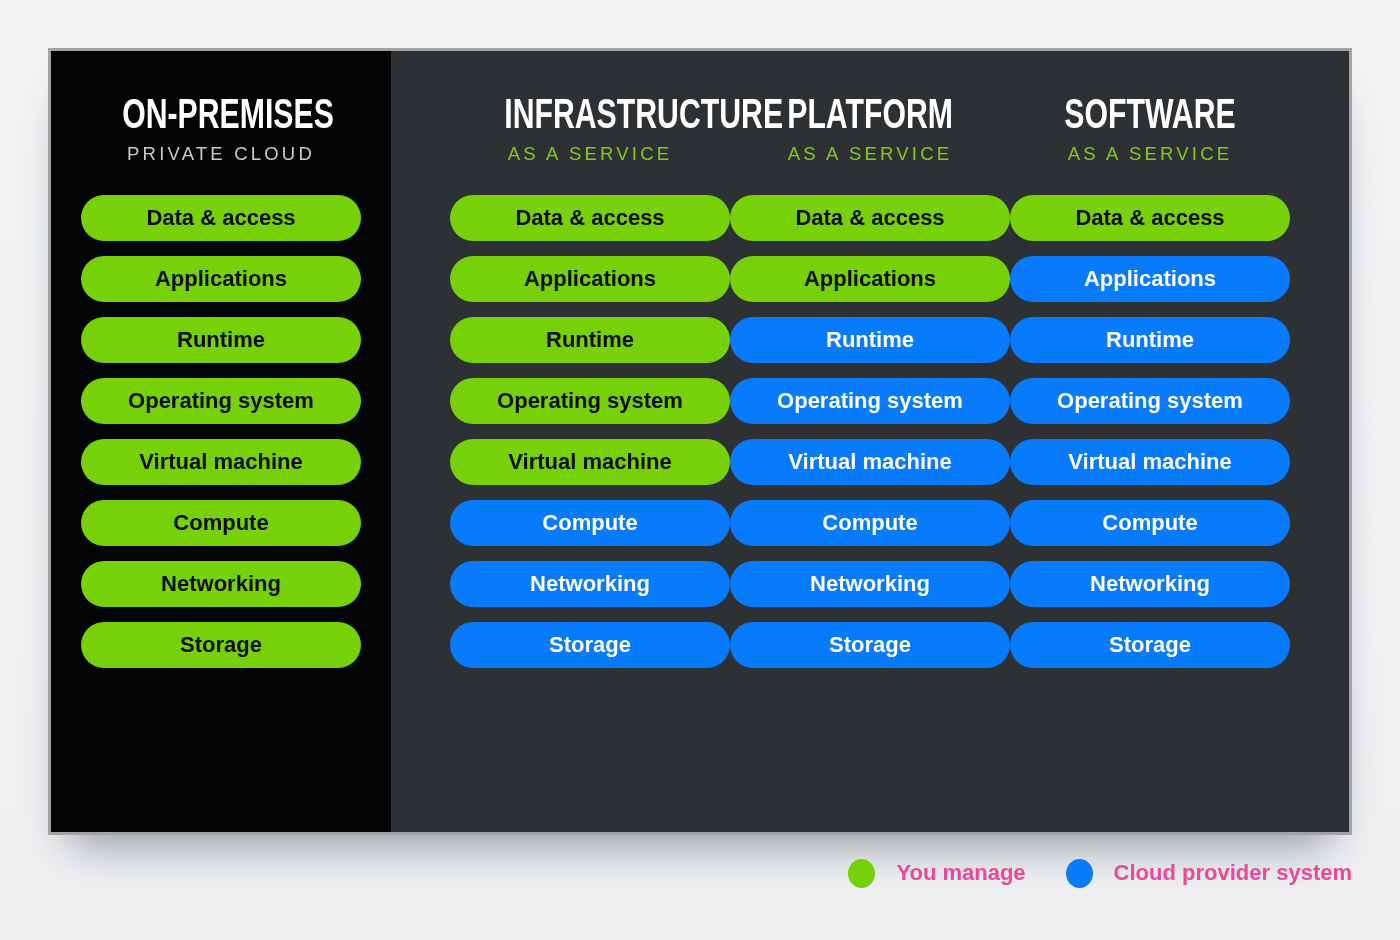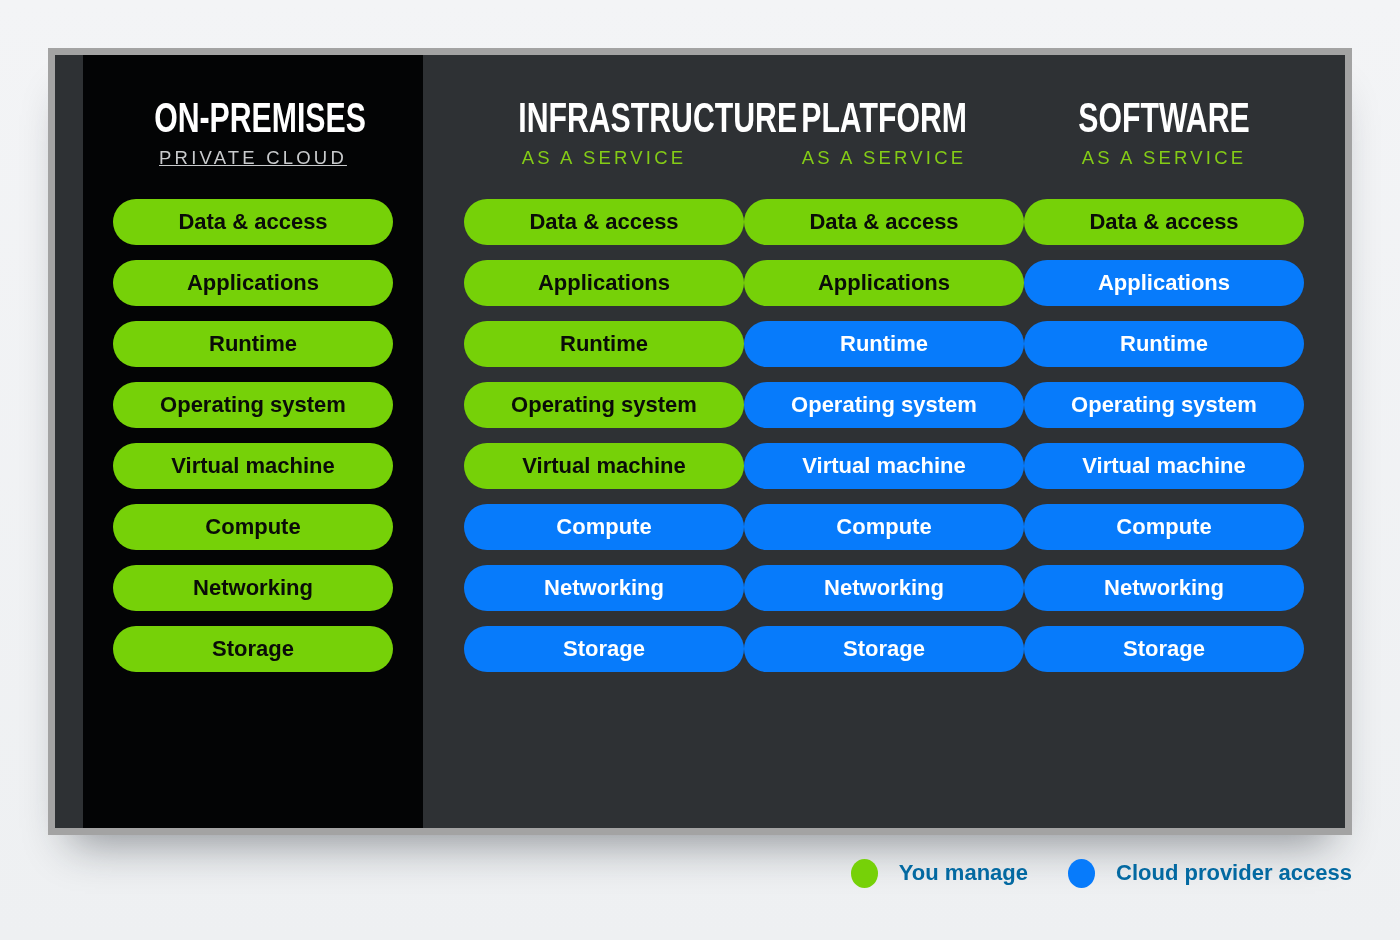--- a/index.html
+++ b/index.html
@@ -15,25 +15,24 @@
     font-family: "Liberation Sans", sans-serif;
   }
 
   .panel {
     position: absolute;
     left: 48px;
     top: 48px;
     width: 1304px;
     height: 787px;
     box-sizing: border-box;
-    border: 7px solid #a3a3a3;
+    border: 3px solid #a3a3a3;
     background: #2e3134;
     display: flex;
     box-shadow: 0 30px 42px -22px rgba(25, 30, 40, 0.45);
-    padding-left: 28px;
   }
 
   .section-onprem {
     width: 340px;
     background: #030405;
     flex-shrink: 0;
     display: flex;
     flex-direction: column;
     align-items: center;
   }
@@ -72,21 +71,20 @@
     margin-top: 7px;
     font-size: 18.5px;
     font-weight: 500;
     letter-spacing: 3.2px;
     color: #84cc16;
     white-space: nowrap;
   }
 
   .col-subtitle.bright {
     color: #c9cbcd;
-    text-decoration: underline;
   }
 
   .cells {
     margin-top: 28px;
     display: flex;
     flex-direction: column;
     gap: 15px;
     width: 280px;
   }
 
@@ -126,21 +124,21 @@
 
   .legend-dot {
     width: 27px;
     height: 29px;
     border-radius: 50%;
   }
 
   .legend-label {
     font-size: 22px;
     font-weight: 600;
-    color: #0369a1;
+    color: #ec4899;
     white-space: nowrap;
   }
 </style>
 </head>
 <body>
 
 <div class="panel">
   <div class="section-onprem" id="section-onprem">
       <div class="col">
         <div class="col-header"><div class="col-title">ON-PREMISES</div><div class="col-subtitle bright">PRIVATE CLOUD</div></div>
@@ -199,15 +197,15 @@
     </div>
 </div>
 
 <div class="legend" id="legend">
     <div class="legend-item">
       <div class="legend-dot" style="background: rgb(118, 209, 8);"></div>
       <div class="legend-label">You manage</div>
     </div>
     <div class="legend-item">
       <div class="legend-dot" style="background: rgb(7, 123, 251);"></div>
-      <div class="legend-label">Cloud provider access</div>
+      <div class="legend-label">Cloud provider system</div>
     </div>
   </div>
 
 </body></html>

